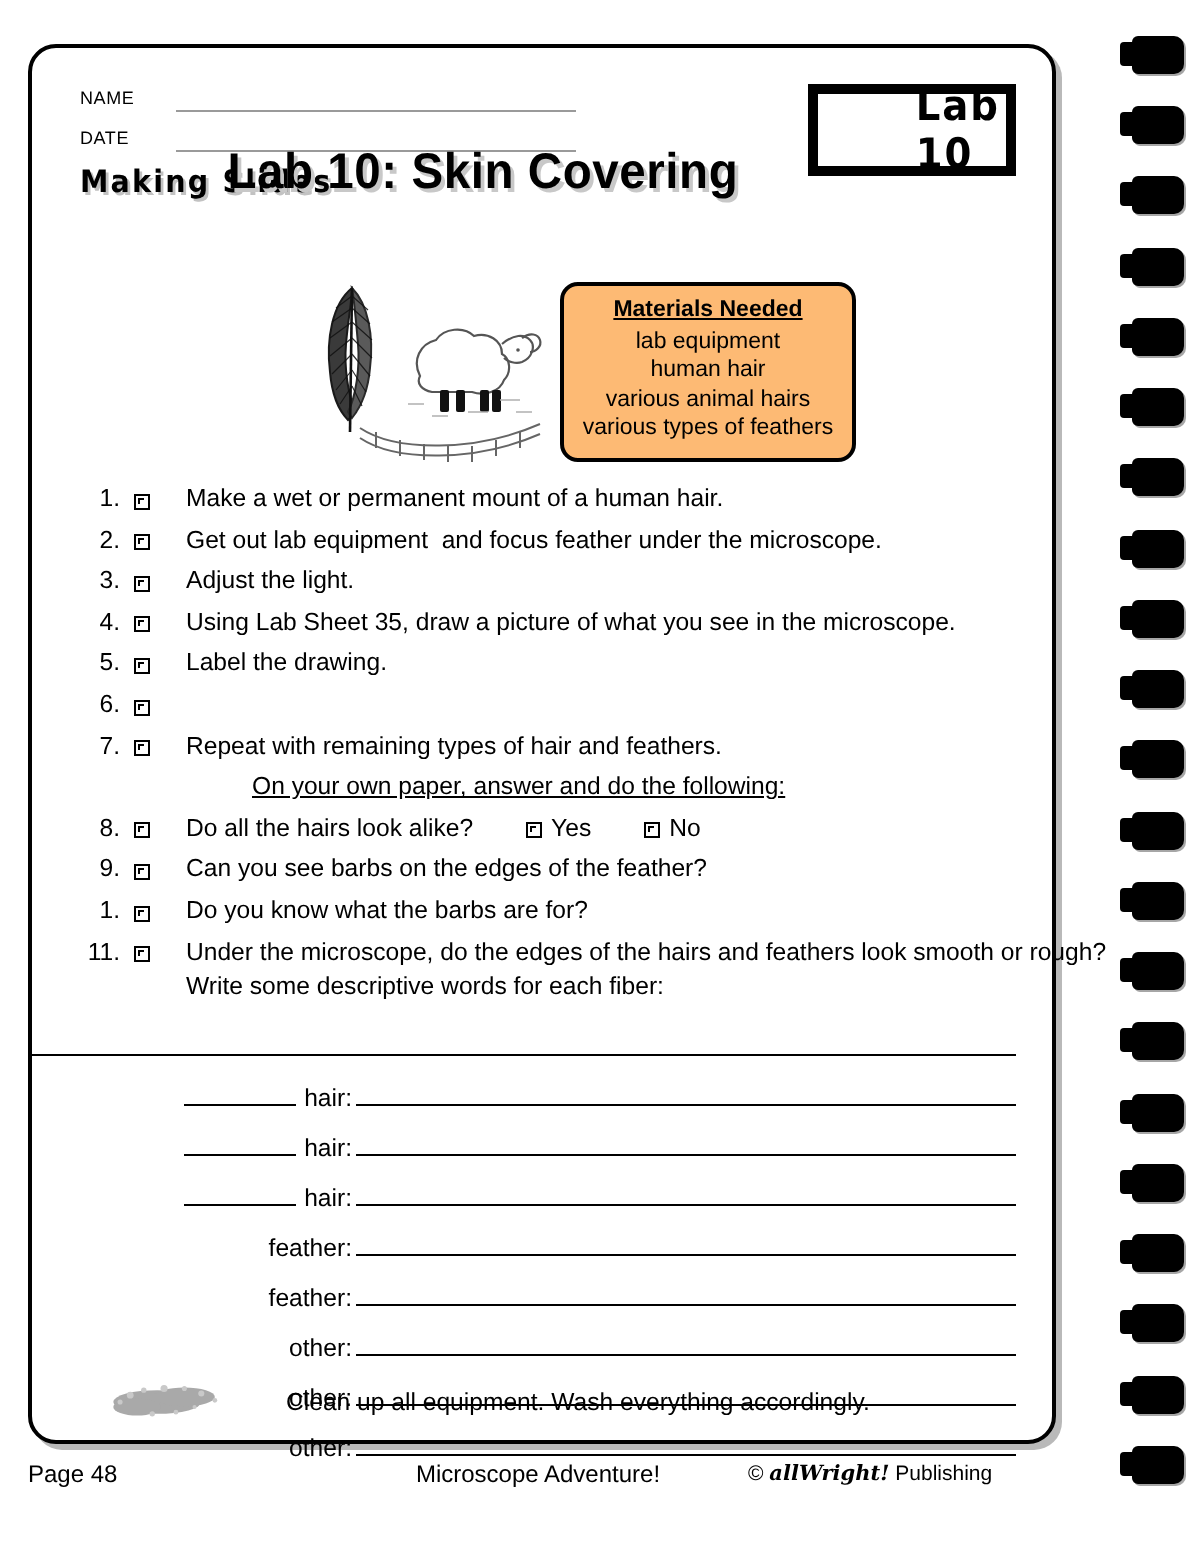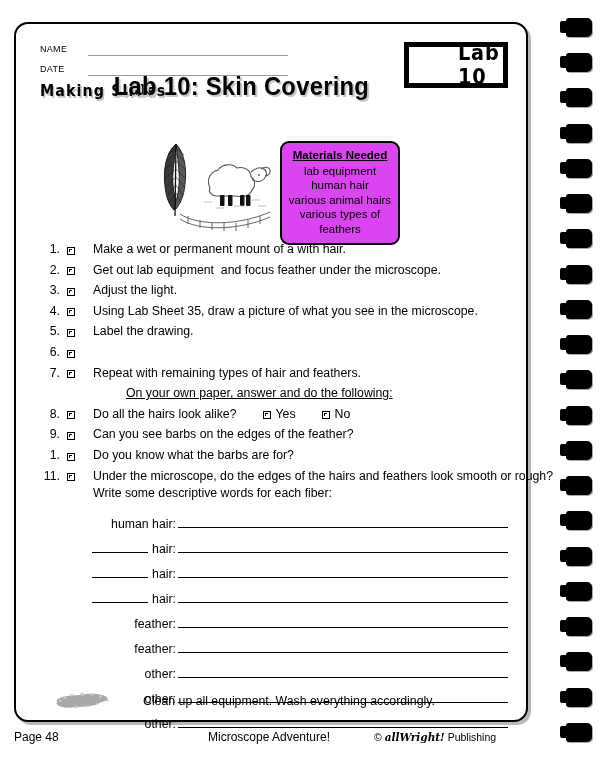--- a/index.html
+++ b/index.html
@@ -122,28 +122,28 @@
     padding-right: 60px;
     box-sizing: border-box;
   }
   #title span { display: inline-block; transform: scaleX(0.95); }
 
   
   #materials {
     position: absolute;
     left: 264px;
     top: 117px;
-    width: 120px;
+    width: 148px;
     border: 2.5px solid #000;
     border-radius: 9px;
     padding: 5px 6px 7px;
     text-align: center;
     font-size: 11.5px;
     line-height: 14.5px;
-    background: #d946ef;
+    background: #fdba74;
     box-sizing: border-box;
   }
   #materials .mtitle {
     font-weight: bold;
     text-decoration: underline;
     font-size: 11.5px;
     margin-bottom: 1px;
     display: block;
   }
 
@@ -365,21 +365,21 @@
     <div>human hair</div>
     <div>various animal hairs</div>
     <div>various types of feathers</div>
   </div>
 
   <div id="steps">
 
     <div class="step">
       <div class="num">1.</div>
       <div class="box"><span class="cb"></span></div>
-      <div class="txt">Make a wet or permanent mount of a with hair.</div>
+      <div class="txt">Make a wet or permanent mount of a human hair.</div>
     </div>
 
     <div class="step">
       <div class="num">2.</div>
       <div class="box"><span class="cb"></span></div>
       <div class="txt">Get out lab equipment  and focus feather under the microscope.</div>
     </div>
 
     <div class="step">
       <div class="num">3.</div>
@@ -434,21 +434,20 @@
       <div class="num">11.</div>
       <div class="box"><span class="cb"></span></div>
       <div class="txt">Under the microscope, do the edges of the hairs and feathers look smooth or rough?</div>
     </div>
     <div class="wrap2">Write some descriptive words for each fiber:</div>
   </div>
 
   <div id="fills">
 
     <div class="fline">
-      <div class="lbl">human hair:</div>
       <div class="line"></div>
     </div>
 
     <div class="fline">
       <div class="lbl"><span class="pre"></span><span>hair:</span></div>
       <div class="line"></div>
     </div>
 
     <div class="fline">
       <div class="lbl"><span class="pre"></span><span>hair:</span></div>

